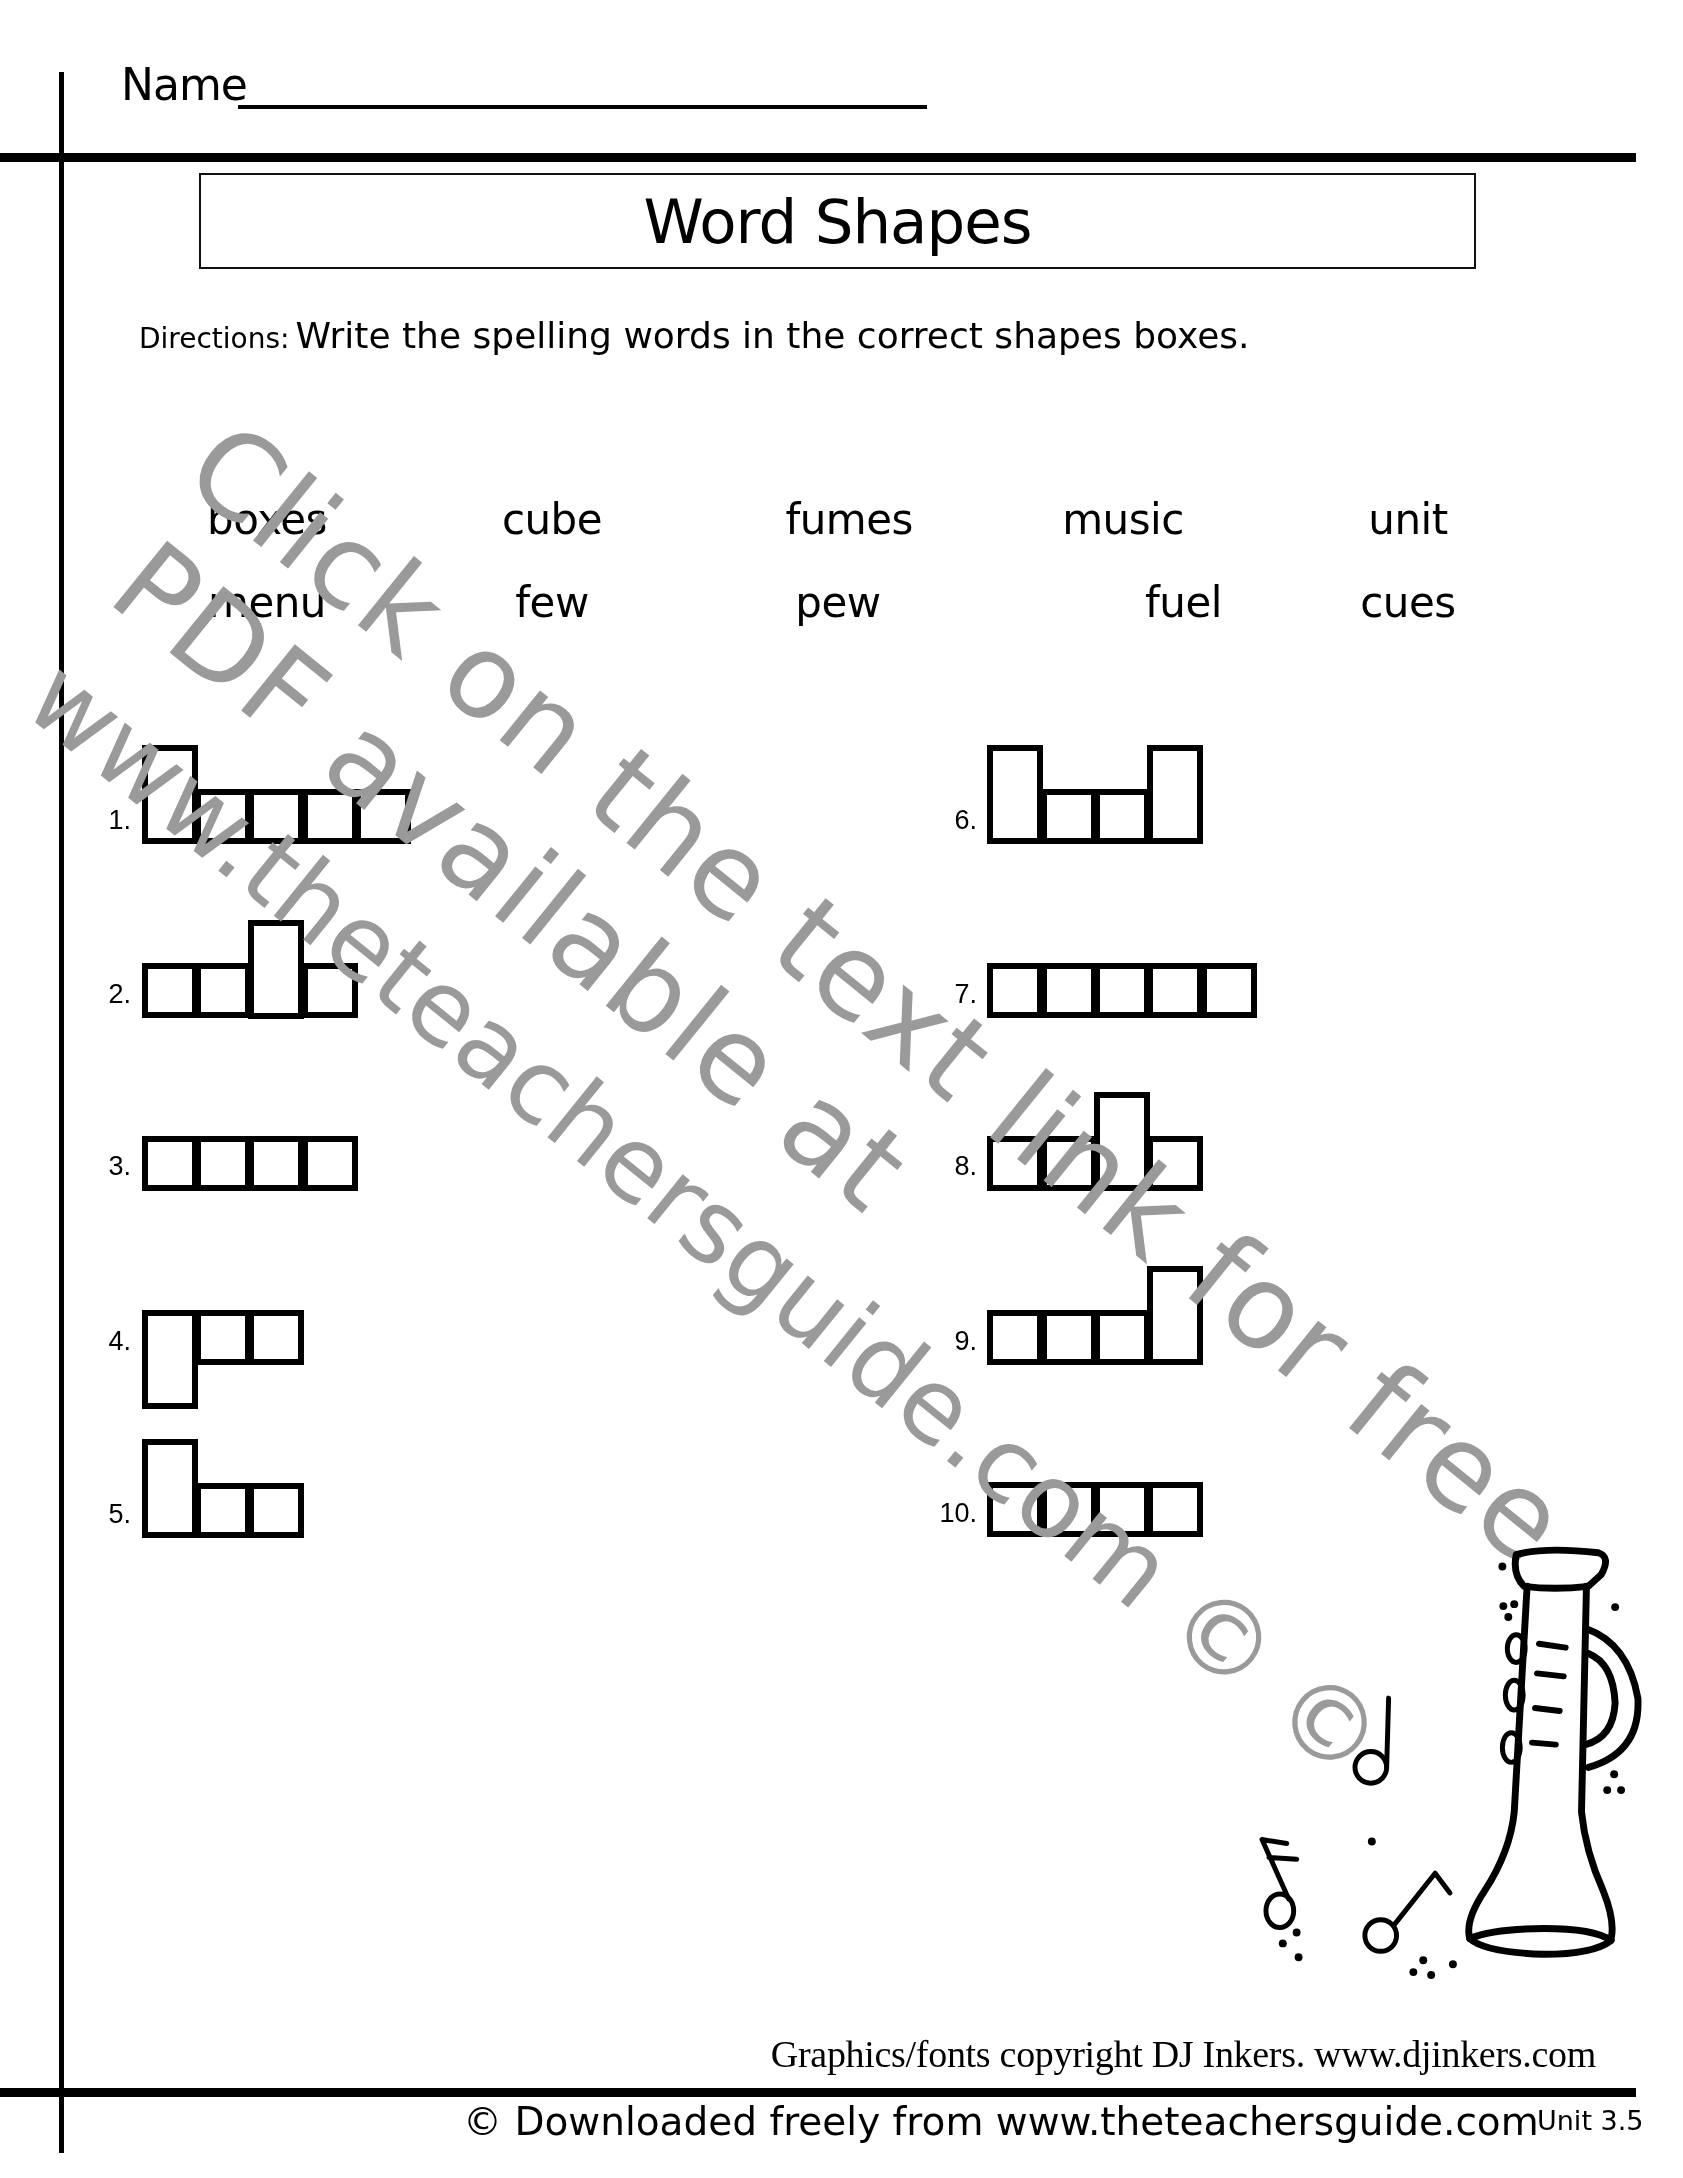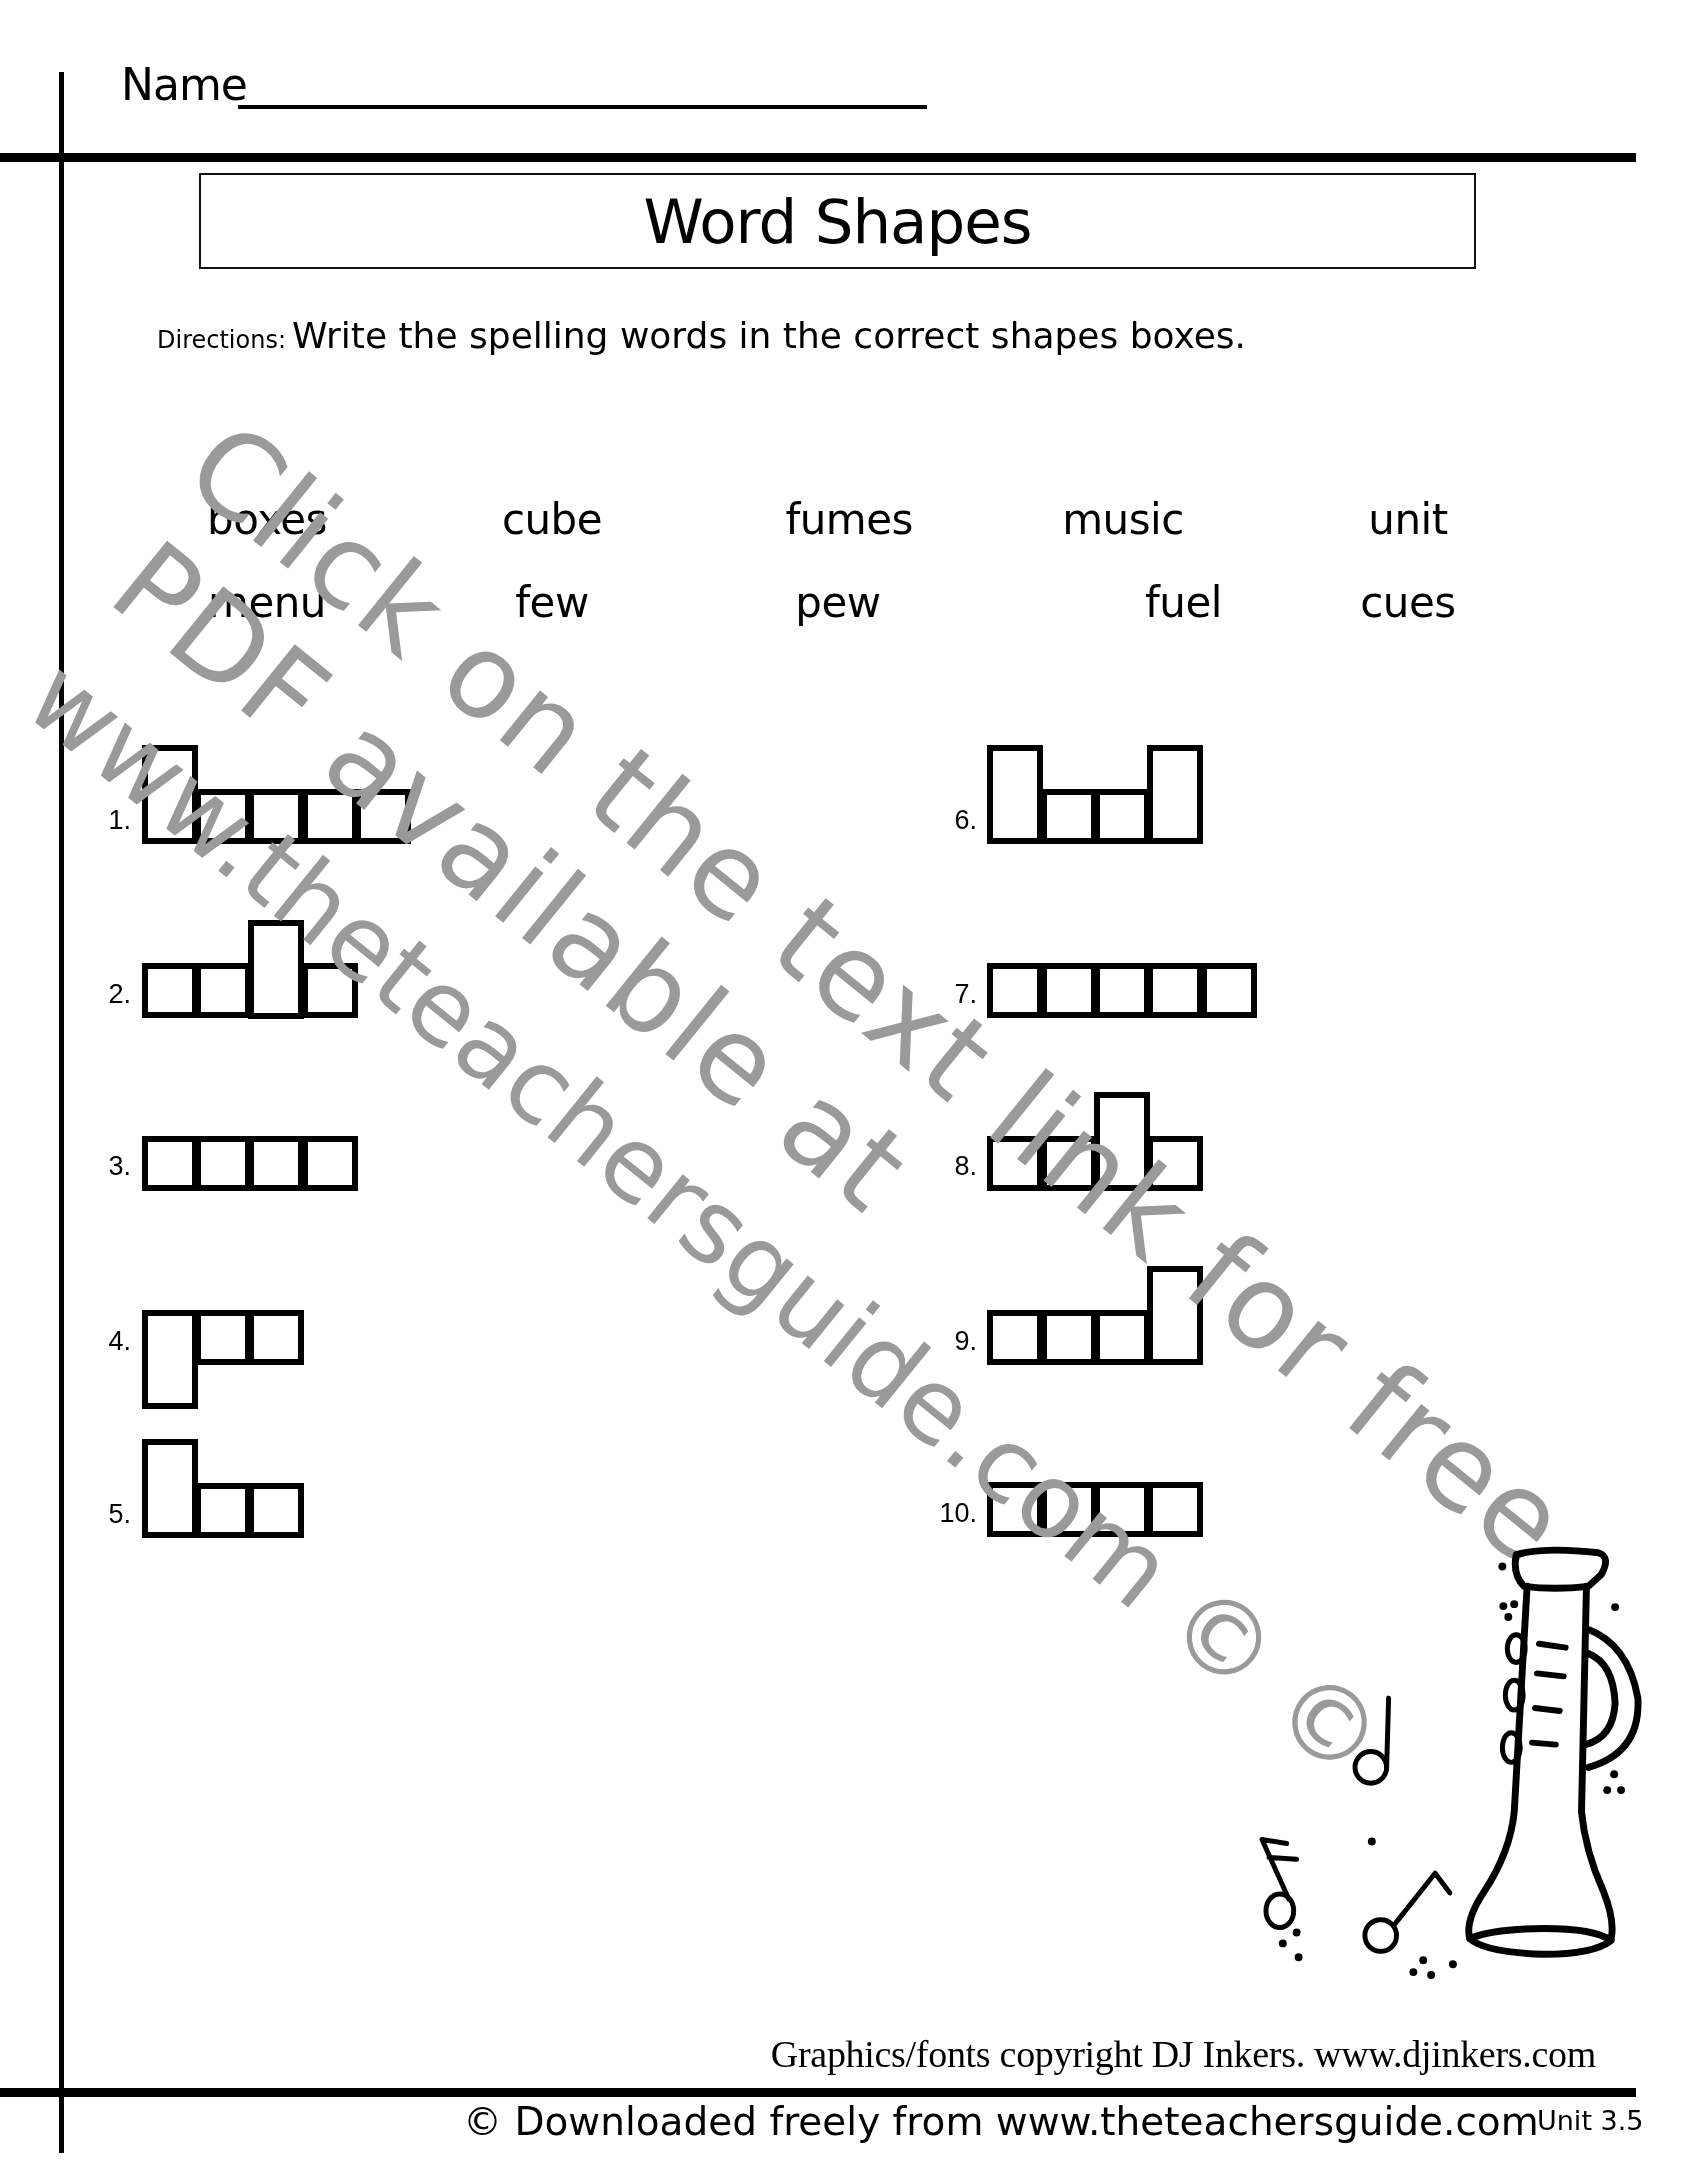--- a/index.html
+++ b/index.html
@@ -7,21 +7,21 @@
          font-family: "DejaVu Sans", sans-serif; color: #000; }
   .abs { position: absolute; }
   .vline { left: 59px; top: 72px; width: 5px; height: 2081px; background: #000; }
   .hline { left: 0; width: 1636px; height: 9px; background: #000; }
   .name-label { left: 121px; top: 59px; font-size: 44px; line-height: 51px; letter-spacing: -1px; }
   .name-underline { left: 238px; top: 105px; width: 689px; height: 4px; background: #000; }
   .title-box { left: 199px; top: 173px; width: 1277px; height: 96px; border: 2px solid #111;
                box-sizing: border-box; display: flex; align-items: center; justify-content: center; }
   .title-text { font-size: 61px; line-height: 69px; letter-spacing: -1px; }
   .directions { left: 139px; top: 315px; white-space: nowrap; }
-  .dir-label { font-size: 24px; margin-left: 18px; }
+  .dir-label { font-size: 28px; }
   .dir-text { font-size: 36px; margin-left: 6px; }
   .word { position: absolute; width: 198px; margin-left: -99px; text-align: center;
           font-size: 42px; line-height: 50px; letter-spacing: -0.5px; }
   .num { position: absolute; width: 59px; text-align: right; font-size: 27px;
          font-family: "Liberation Sans", sans-serif; line-height: 30px; }
   .cell { position: absolute; border: 6px solid #000; box-sizing: border-box; background: transparent; }
   .credit { right: 87px; top: 2037px; font-family: "Liberation Serif", serif; font-size: 38px;
             line-height: 34px; letter-spacing: -0.3px; }
   .footer-dl { left: 463px; top: 2105px; font-size: 39px; line-height: 34px; }
   .footer-unit { left: 1537px; top: 2103px; font-size: 27px; line-height: 36px; }

